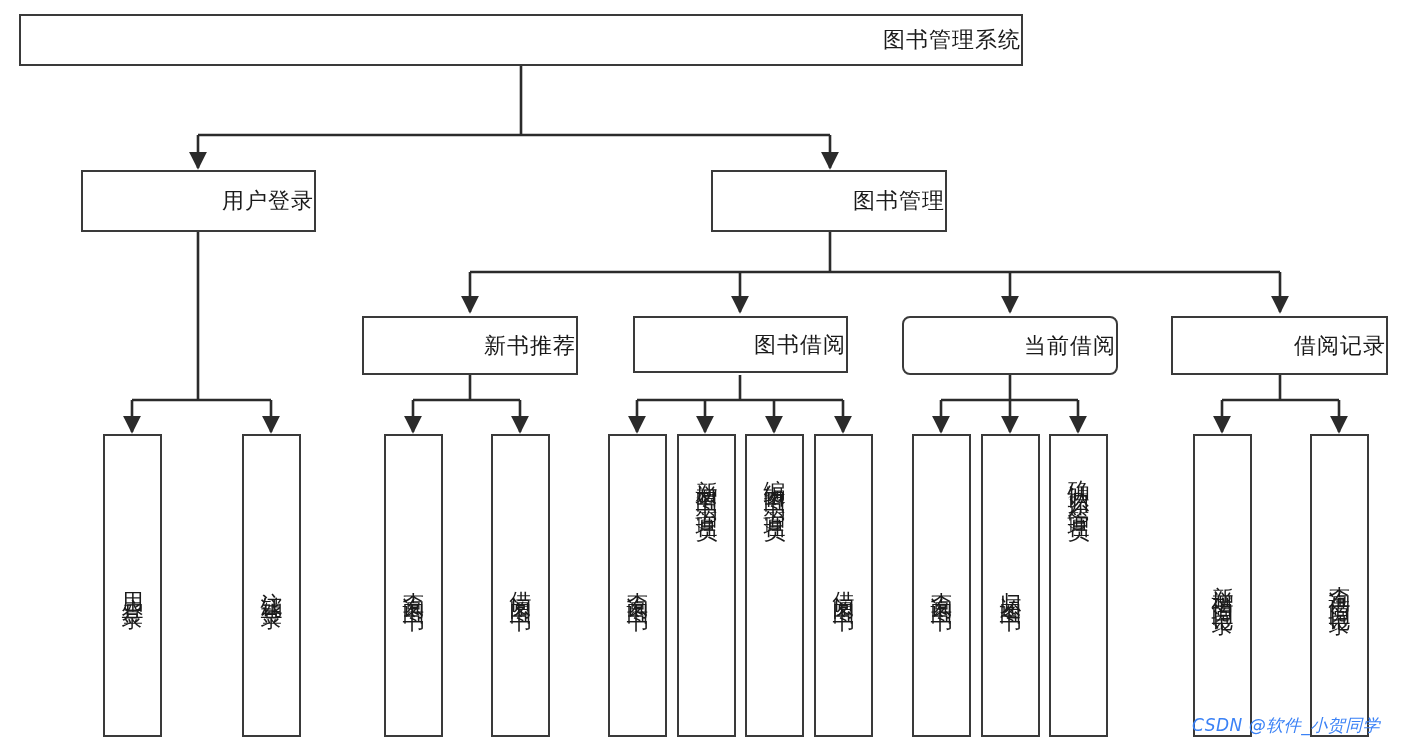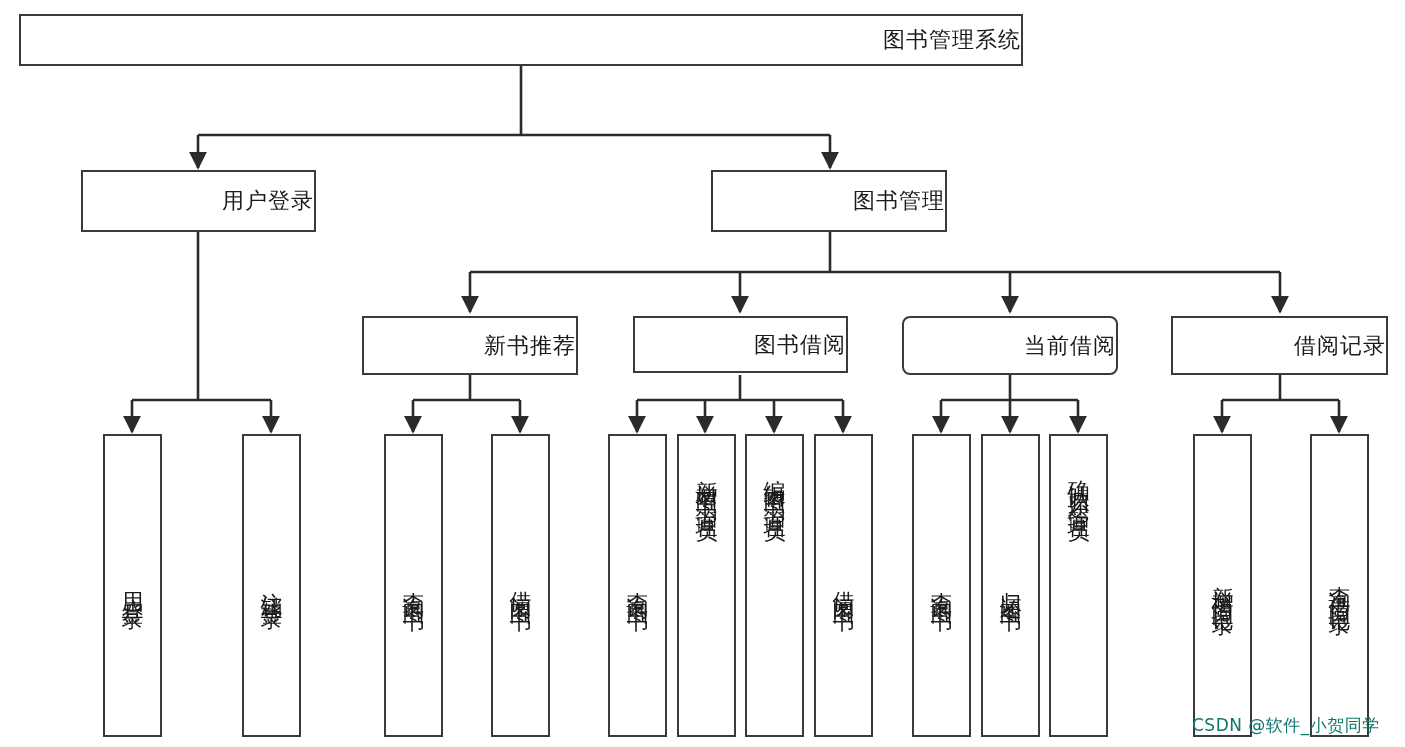--- a/index.html
+++ b/index.html
@@ -55,25 +55,26 @@
     align-items: flex-start;
     justify-content: center;
     padding-top: 26px;
   }
   .node.leaf-short {
     align-items: center;
     padding-top: 0;
   }
   .watermark {
     position: absolute;
-    color: #0f766e;
+    color: #3b82f6;
     font-size: 17px;
     letter-spacing: 0.5px;
     white-space: nowrap;
     z-index: 3;
+    font-style: italic;
   }
 </style>
 </head>
 <body>
 
 <div id="canvas">
 
   <svg class="edges" viewBox="0 0 1405 747">
     <defs>
       <marker id="arrow" viewBox="0 0 10 10" refX="9" refY="5" markerWidth="7" markerHeight="7" orient="auto-start-reverse">

